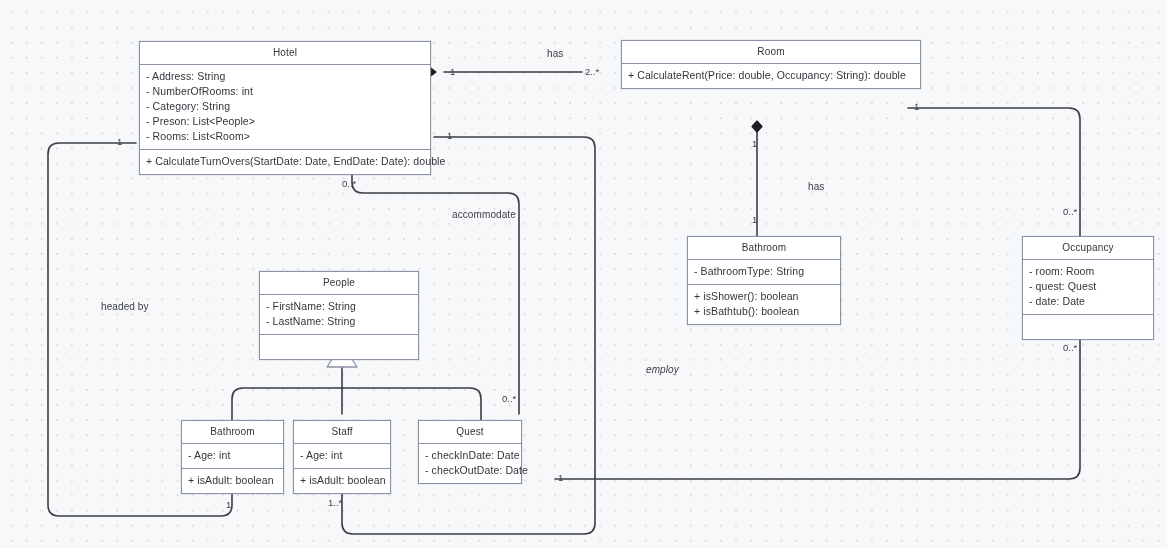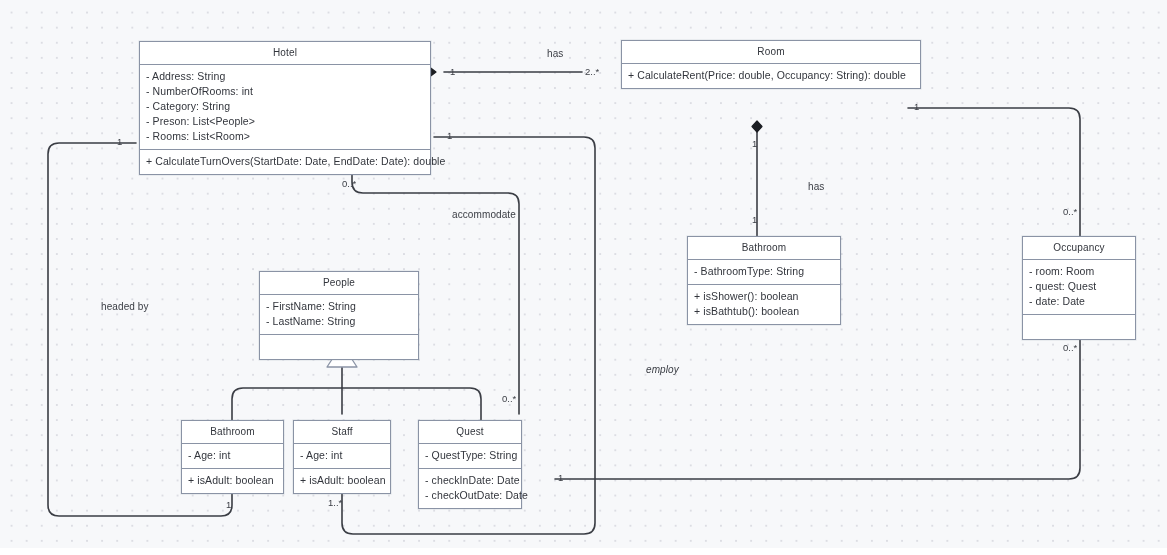--- a/index.html
+++ b/index.html
@@ -140,21 +140,21 @@
     <div class="uml-name">Bathroom</div>
     <div class="uml-compartment">
       <div class="uml-member">- BathroomType: String</div>
     </div>
     <div class="uml-compartment">
       <div class="uml-member">+ isShower(): boolean</div>
       <div class="uml-member">+ isBathtub(): boolean</div>
     </div>
   </div>
 
-  <div class="uml-class" style="left:1022px; top:236px; width:114px;">
+  <div class="uml-class" style="left:1022px; top:236px; width:132px;">
     <div class="uml-name">Occupancy</div>
     <div class="uml-compartment">
       <div class="uml-member">- room: Room</div>
       <div class="uml-member">- quest: Quest</div>
       <div class="uml-member">- date: Date</div>
     </div>
     <div class="uml-compartment empty"></div>
   </div>
 
   <div class="uml-class" style="left:259px; top:271px; width:160px;">
@@ -181,23 +181,20 @@
     <div class="uml-compartment">
       <div class="uml-member">- Age: int</div>
     </div>
     <div class="uml-compartment">
       <div class="uml-member">+ isAdult: boolean</div>
     </div>
   </div>
 
   <div class="uml-class" style="left:418px; top:420px; width:104px;">
     <div class="uml-name">Quest</div>
-    <div class="uml-compartment">
-      <div class="uml-member">- QuestType: String</div>
-    </div>
     <div class="uml-compartment">
       <div class="uml-member">- checkInDate: Date</div>
       <div class="uml-member">- checkOutDate: Date</div>
     </div>
   </div>
 
   <div class="edge-label" style="left:503px; top:48px;">has</div>
   <div class="edge-label" style="left:764px; top:181px;">has</div>
   <div class="edge-label" style="left:408px; top:209px;">accommodate</div>
   <div class="edge-label" style="left:602px; top:364px;font-style:italic;">employ</div>

